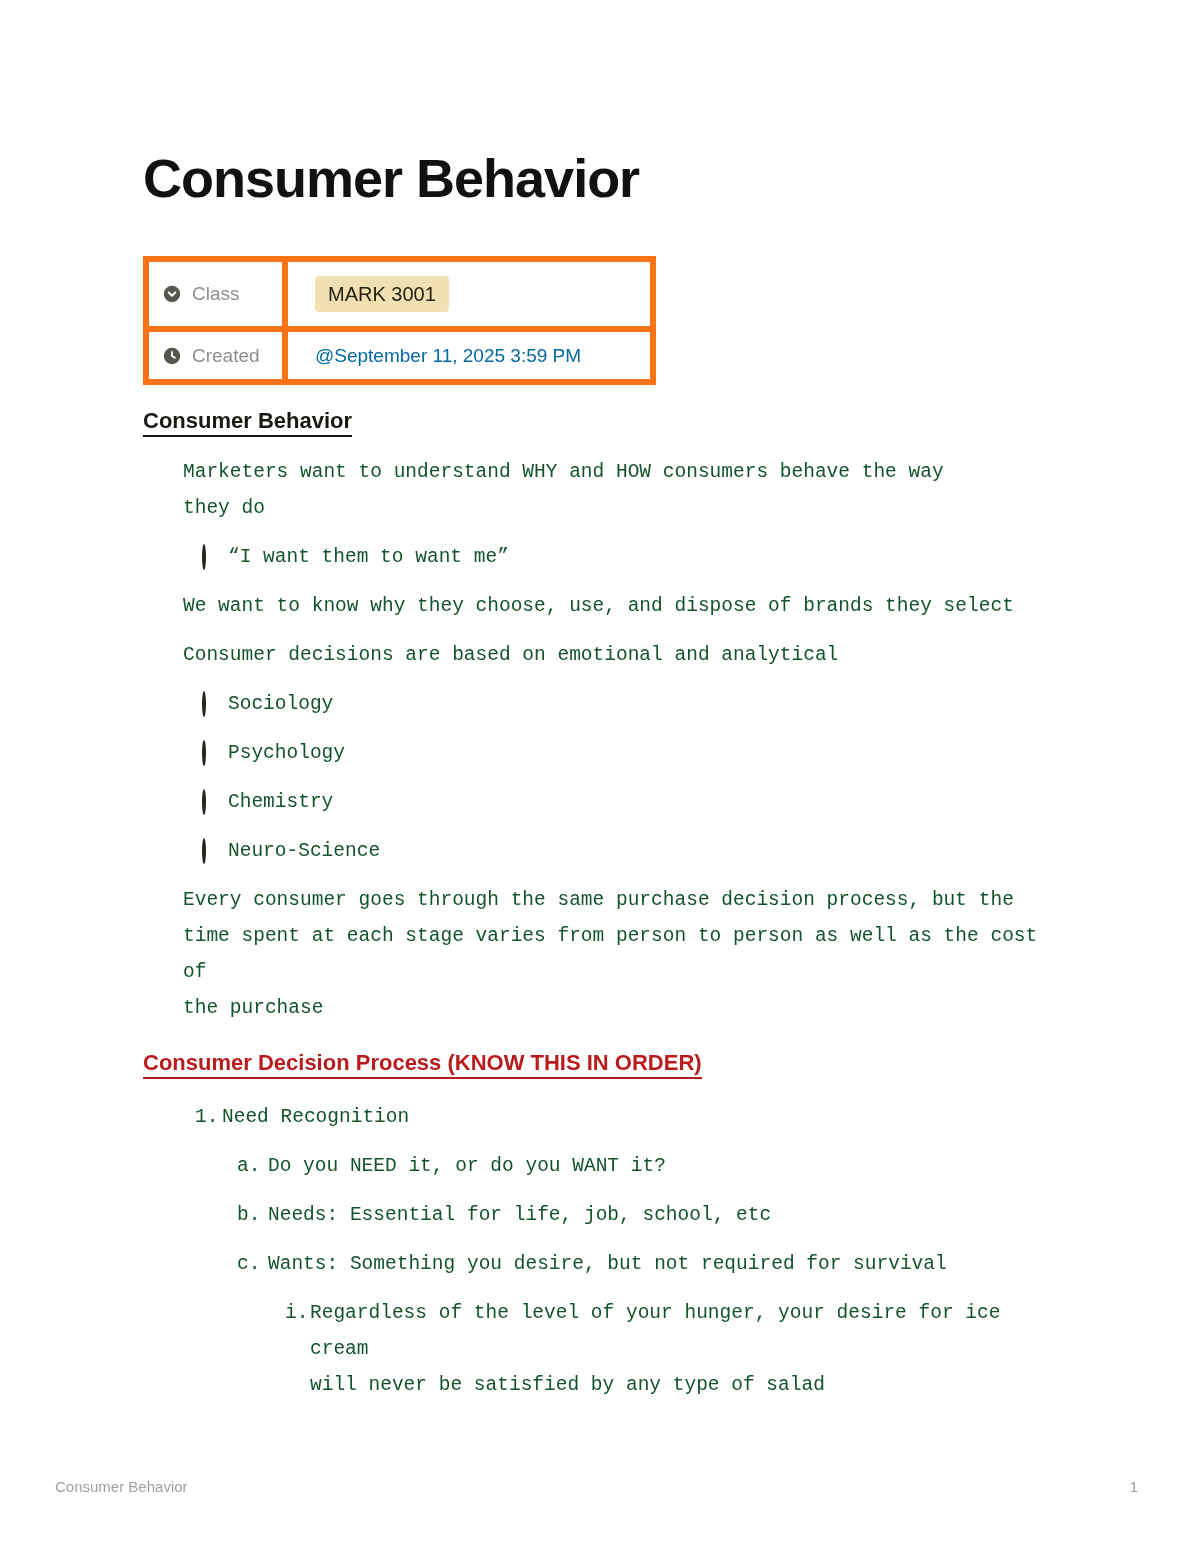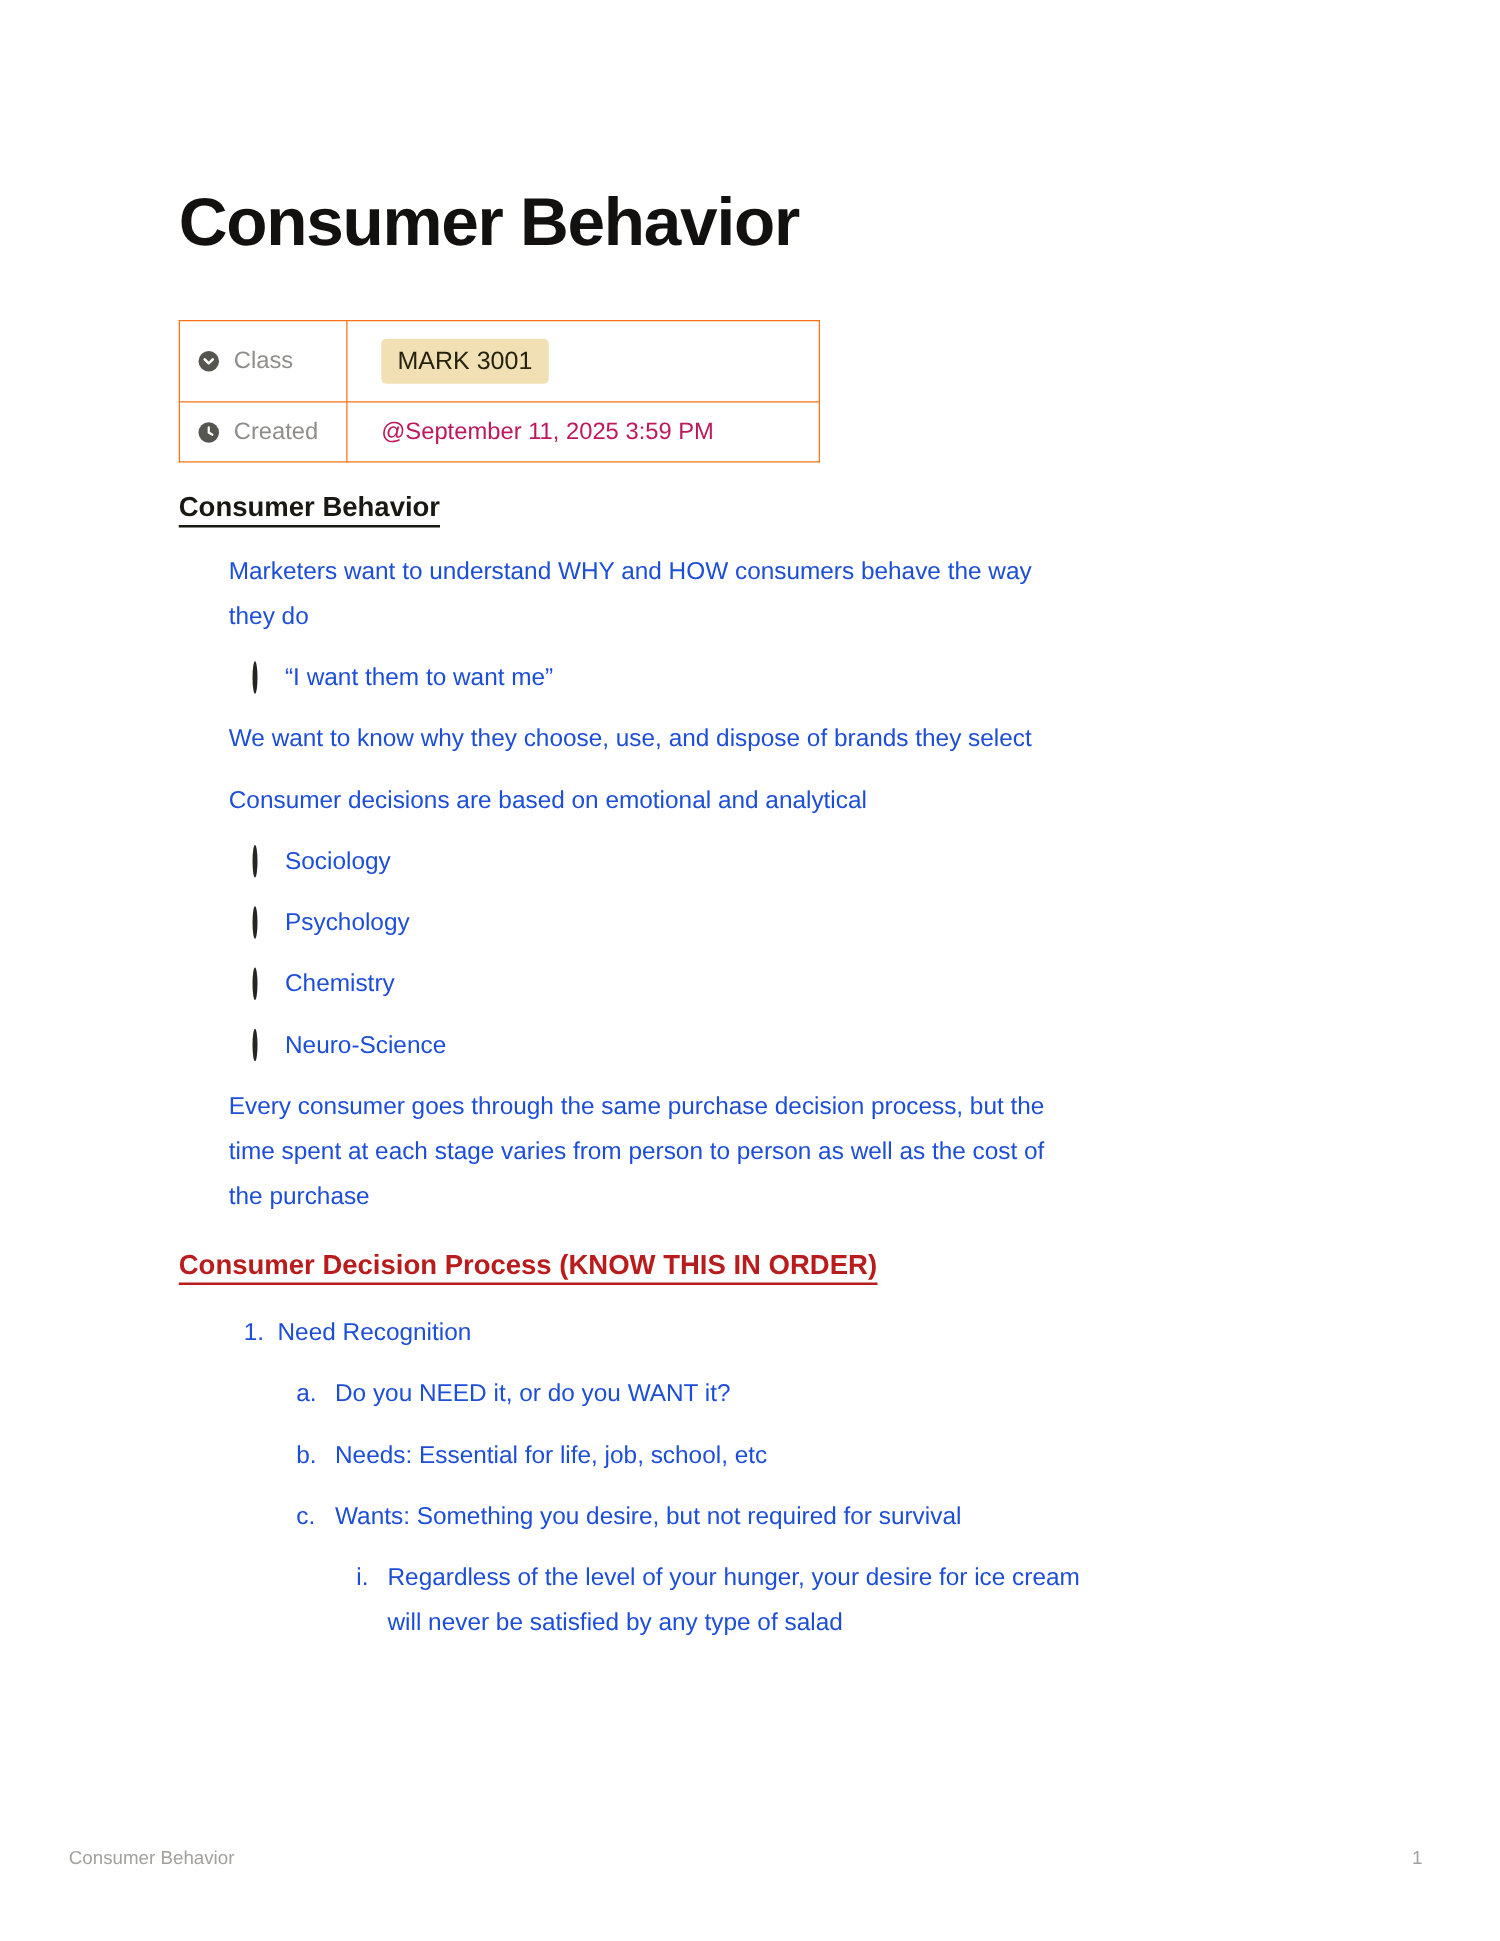--- a/index.html
+++ b/index.html
@@ -25,21 +25,21 @@
     color:#121110;
   }
   
   .props{
     margin-top:46px;
     width:513px;
     border-collapse:collapse;
     table-layout:fixed;
   }
   .props td{
-    border:1px solid #f97316;
+    border:6px solid #f97316;
     vertical-align:middle;
     font-size:19px;
   }
   .props .label-cell{
     width:119px;
     padding:0 0 0 14px;
     color:#8f8e8a;
   }
   .props .value-cell{
     padding:0 0 0 27px;
@@ -50,37 +50,37 @@
   .prop-icon{display:inline-flex;flex:0 0 auto;}
   .tag-pill{
     display:inline-block;
     background:#f2e0b5;
     color:#25230f;
     border-radius:4px;
     padding:6px 13px;
     font-size:20px;
     line-height:24px;
   }
-  .date-mention{color:#be185d;}
+  .date-mention{color:#0369a1;}
   
   .h3{
     margin:22px 0 17px 0;
     font-size:22px;
     line-height:27px;
     font-weight:700;
     color:#191813;
   }
   .h3 .u{
     display:inline-block;
     border-bottom:2px solid currentColor;
     padding-bottom:1px;
   }
   .h3.red{color:#b91c1c;margin-top:23px;margin-bottom:20px;}
   
-  .list{font-size:19.5px;line-height:36px;color:#1d4ed8;}
+  .list{font-size:19.5px;line-height:36px;color:#14532d;font-family:Liberation Mono, monospace;}
   .li{display:flex;margin-bottom:13px;}
   .li .txt span{display:block;}
   .marker{flex:0 0 auto;display:block;}
   
   .l1{padding-left:15px;}  .l1 .marker{width:25px;}
   .l2{padding-left:59px;}  .l2 .marker{width:26px;}
   .l3{padding-left:52px;}  .l3 .marker{width:27px;}
   .l4{padding-left:94px;}  .l4 .marker{width:31px;}
   .l5{padding-left:142px;} .l5 .marker{width:25px;}
   .dot{

